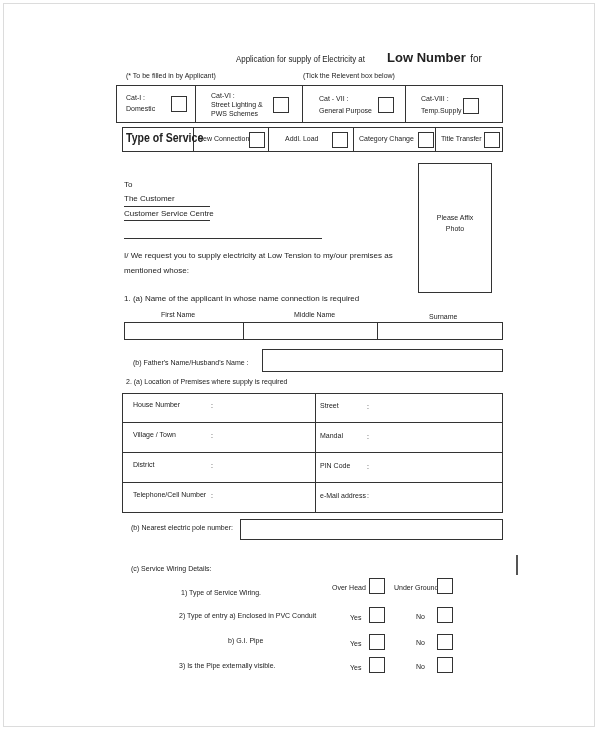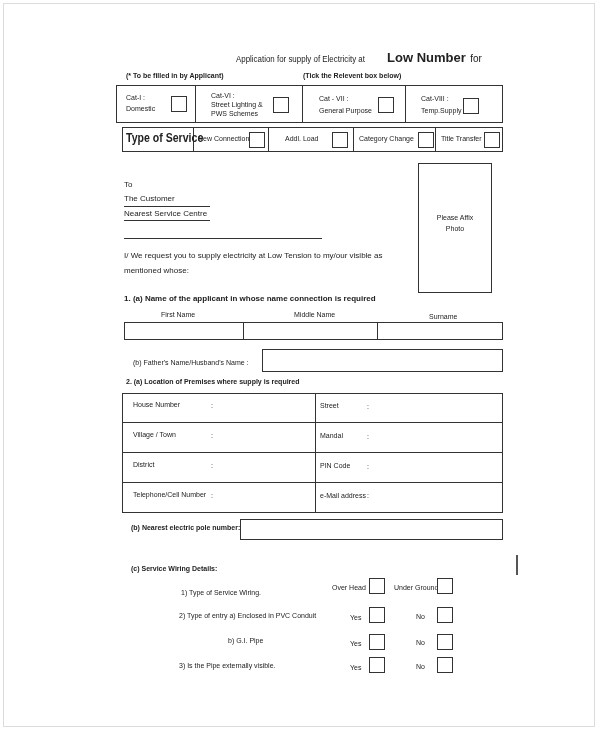--- a/index.html
+++ b/index.html
@@ -1,21 +1,21 @@
 <!DOCTYPE html>
 <html><head>
 <meta charset="utf-8">
 <style>
   html, body { margin:0; padding:0; }
   body { width:600px; height:730px; background:#ffffff; position:relative; overflow:hidden;
          font-family:"Liberation Sans", sans-serif; color:#222; }
   .frame { position:absolute; left:3px; top:3px; width:592px; height:724px; border:1px solid #dcdcdc; box-sizing:border-box; }
   .abs { position:absolute; white-space:nowrap; }
   .t7 { font-size:7px; } .t8 { font-size:8px; } .t9 { font-size:9px; } .t10 { font-size:10px; }
-  .b { font-weight:bold; }
+  .b { font-weight:normal; }
   .box { position:absolute; border:1.3px solid #333; box-sizing:border-box; background:#fff; }
   .cb { position:absolute; width:16px; height:16px; border:1.3px solid #333; box-sizing:border-box; background:#fff; }
   .tbl { position:absolute; border:1.5px solid #333; box-sizing:border-box; }
   .vline { position:absolute; width:0; border-left:1.3px solid #333; }
   .hline { position:absolute; height:0; border-top:1.3px solid #333; }
   .title-big { font-size:13px; font-weight:bold; }
   .svc-head { font-size:12px; font-weight:bold; }
   .narrow { transform:scaleX(0.88); transform-origin:left center; }
 </style>
 </head>
@@ -73,31 +73,31 @@
 <div class="abs t7" style="left:285px;top:135px;">Addl. Load</div>
 <div class="cb" style="left:332px;top:132px;"></div>
 <div class="abs t7" style="left:359px;top:135px;">Category Change</div>
 <div class="cb" style="left:418px;top:132px;"></div>
 <div class="abs t7" style="left:441px;top:135px;">Title Transfer</div>
 <div class="cb" style="left:484px;top:132px;"></div>
 
 <div class="abs t8" style="left:124px;top:180px;">To</div>
 <div class="abs t8" style="left:124px;top:194px;">The Customer</div>
 <div class="hline" style="left:124px;top:206px;width:86px;"></div>
-<div class="abs t8" style="left:124px;top:209px;">Nearest Service Centre</div>
+<div class="abs t8" style="left:124px;top:209px;">Customer Service Centre</div>
 <div class="hline" style="left:124px;top:220px;width:86px;"></div>
 <div class="hline" style="left:124px;top:238px;width:198px;"></div>
 
 <div class="box" style="left:418px;top:163px;width:74px;height:130px;"></div>
 <div class="abs t7" style="left:418px;top:212px;width:74px;text-align:center;line-height:11px;">
   <div>Please Affix</div>
   <div>Photo</div>
 </div>
 
-<div class="abs t8" style="left:124px;top:251px;">I/ We request you to supply electricity at Low Tension to my/our visible as</div>
+<div class="abs t8" style="left:124px;top:251px;">I/ We request you to supply electricity at Low Tension to my/our premises as</div>
 <div class="abs t8" style="left:124px;top:266px;">mentioned whose:</div>
 
 <div class="abs t8 b" style="left:124px;top:294px;">1. (a) Name of the applicant in whose name connection is required</div>
 <div class="abs t7" style="left:161px;top:311px;">First Name</div>
 <div class="abs t7" style="left:294px;top:311px;">Middle Name</div>
 <div class="abs t7" style="left:429px;top:313px;">Surname</div>
 <div class="box" style="left:124px;top:322px;width:120px;height:18px;"></div>
 <div class="box" style="left:243px;top:322px;width:135px;height:18px;"></div>
 <div class="box" style="left:377px;top:322px;width:126px;height:18px;"></div>
 

